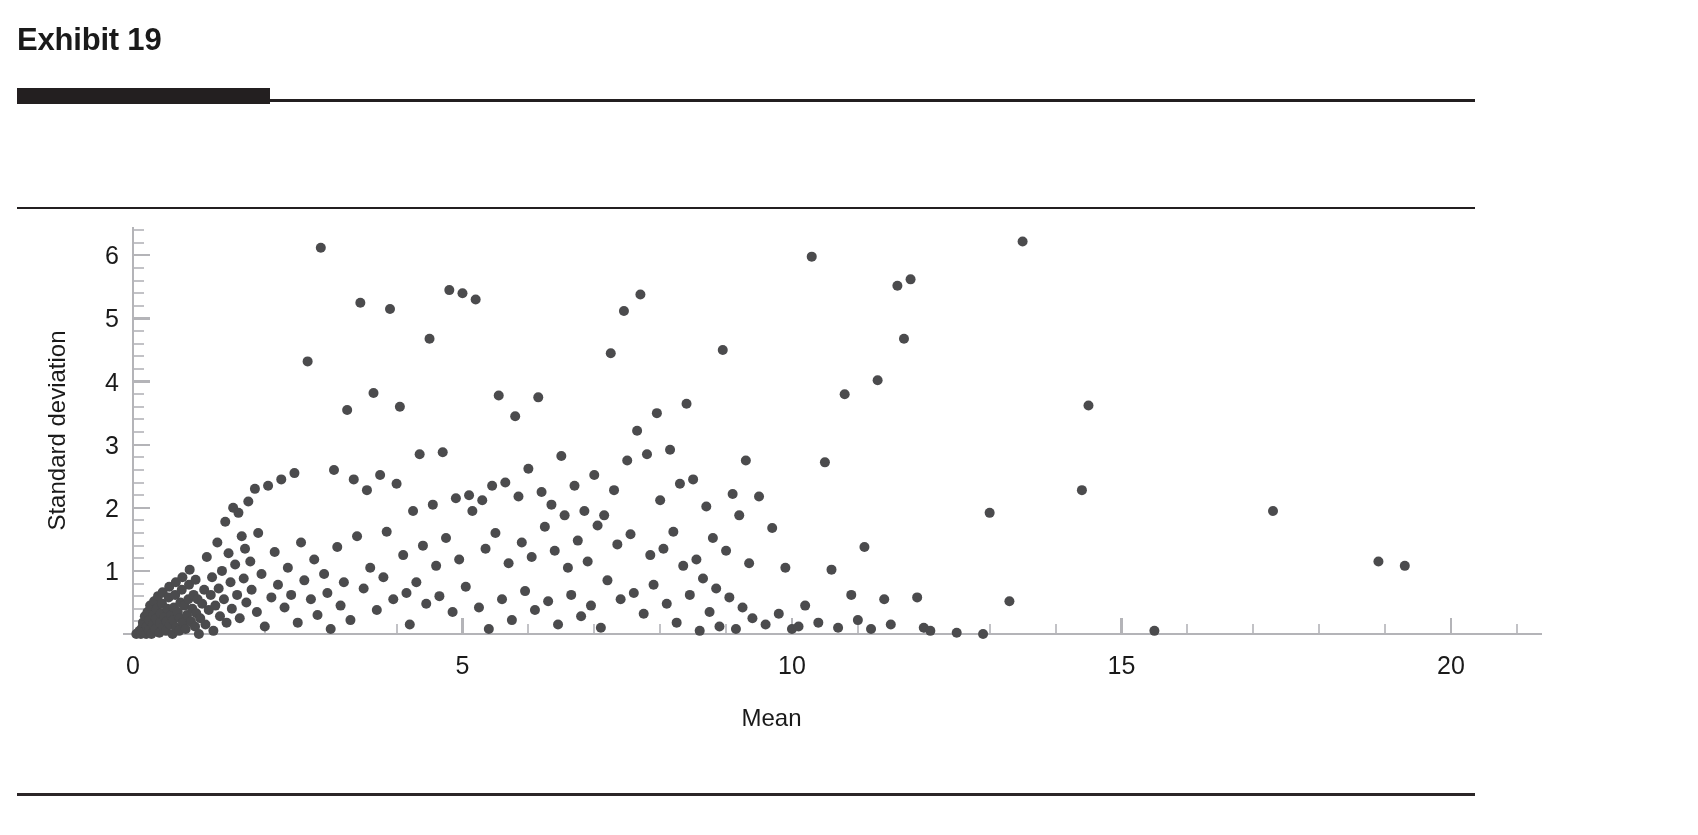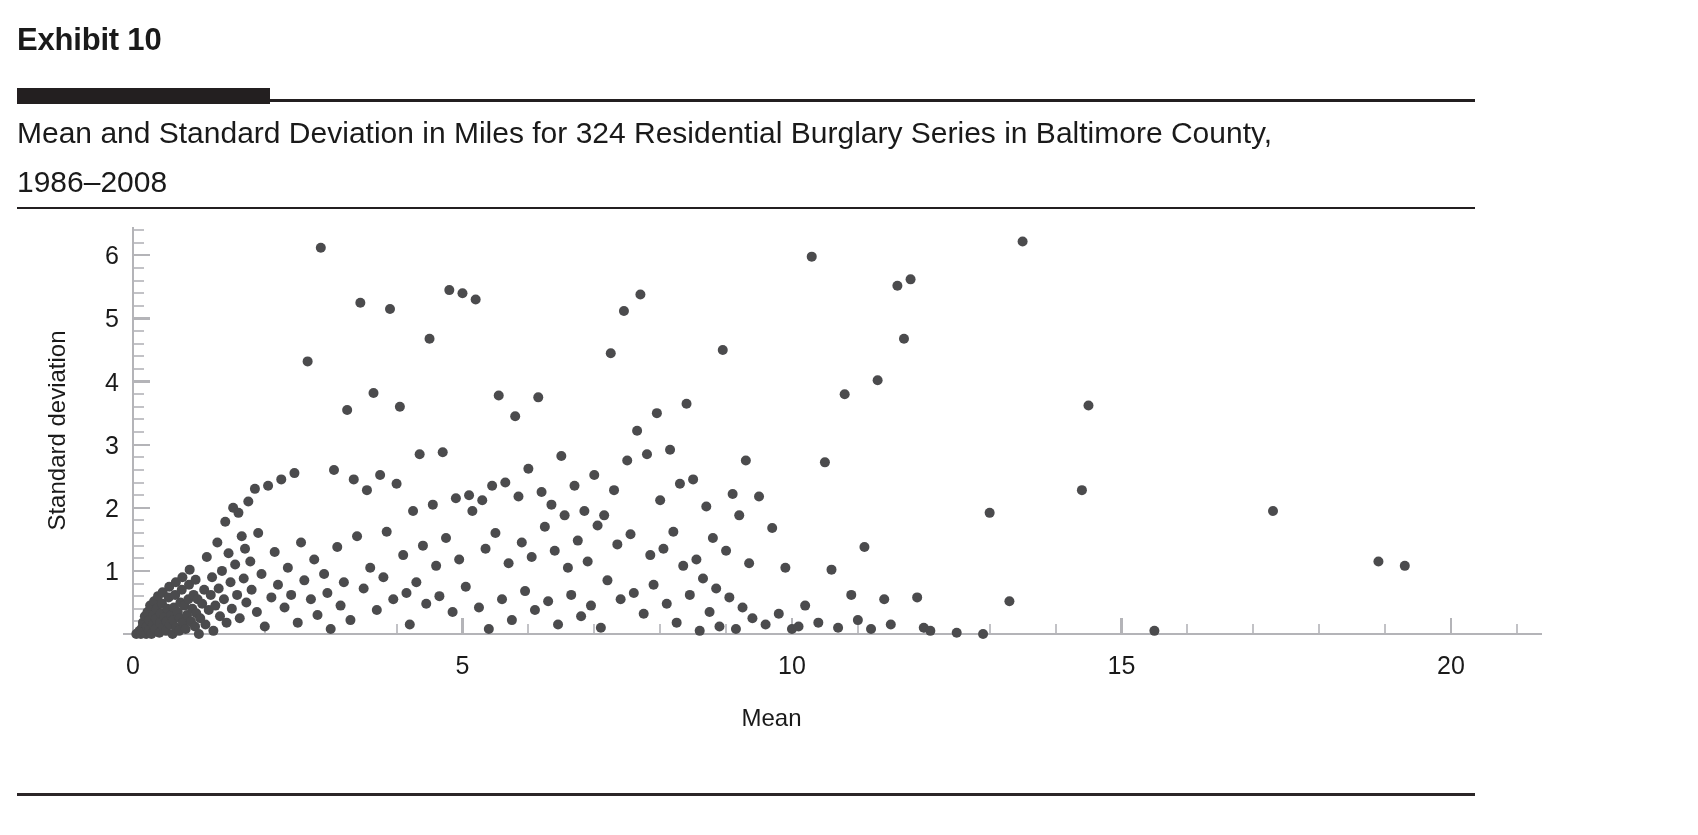--- a/index.html
+++ b/index.html
@@ -125,28 +125,27 @@
   }
   .datapoint {
     fill: #4b4b4d;
   }
 </style>
 </head>
 <body>
 
 <div id="exhibit-figure">
 
-  <div class="exhibit-label">Exhibit 10</div>
+  <div class="exhibit-label">Exhibit 19</div>
 
   <div class="rule-wrap">
     <div class="accent-bar"></div>
     <div class="header-rule"></div>
   </div>
 
-  <div class="exhibit-title">Mean and Standard Deviation in Miles for 324 Residential Burglary Series in Baltimore County, 1986–2008</div>
 
   <div class="title-rule"></div>
 
   <div id="plot-area">
     <svg id="plot-svg" width="1698" height="560" viewBox="0 0 1698 560">
       <g id="minor-ticks-y">
           <line x1="133" x2="144" y1="419" y2="419" class="tick-minor"></line>
           <line x1="133" x2="144" y1="406.37984496124034" y2="406.37984496124034" class="tick-minor"></line>
           <line x1="133" x2="144" y1="393.7596899224806" y2="393.7596899224806" class="tick-minor"></line>
           <line x1="133" x2="144" y1="381.13953488372096" y2="381.13953488372096" class="tick-minor"></line>

